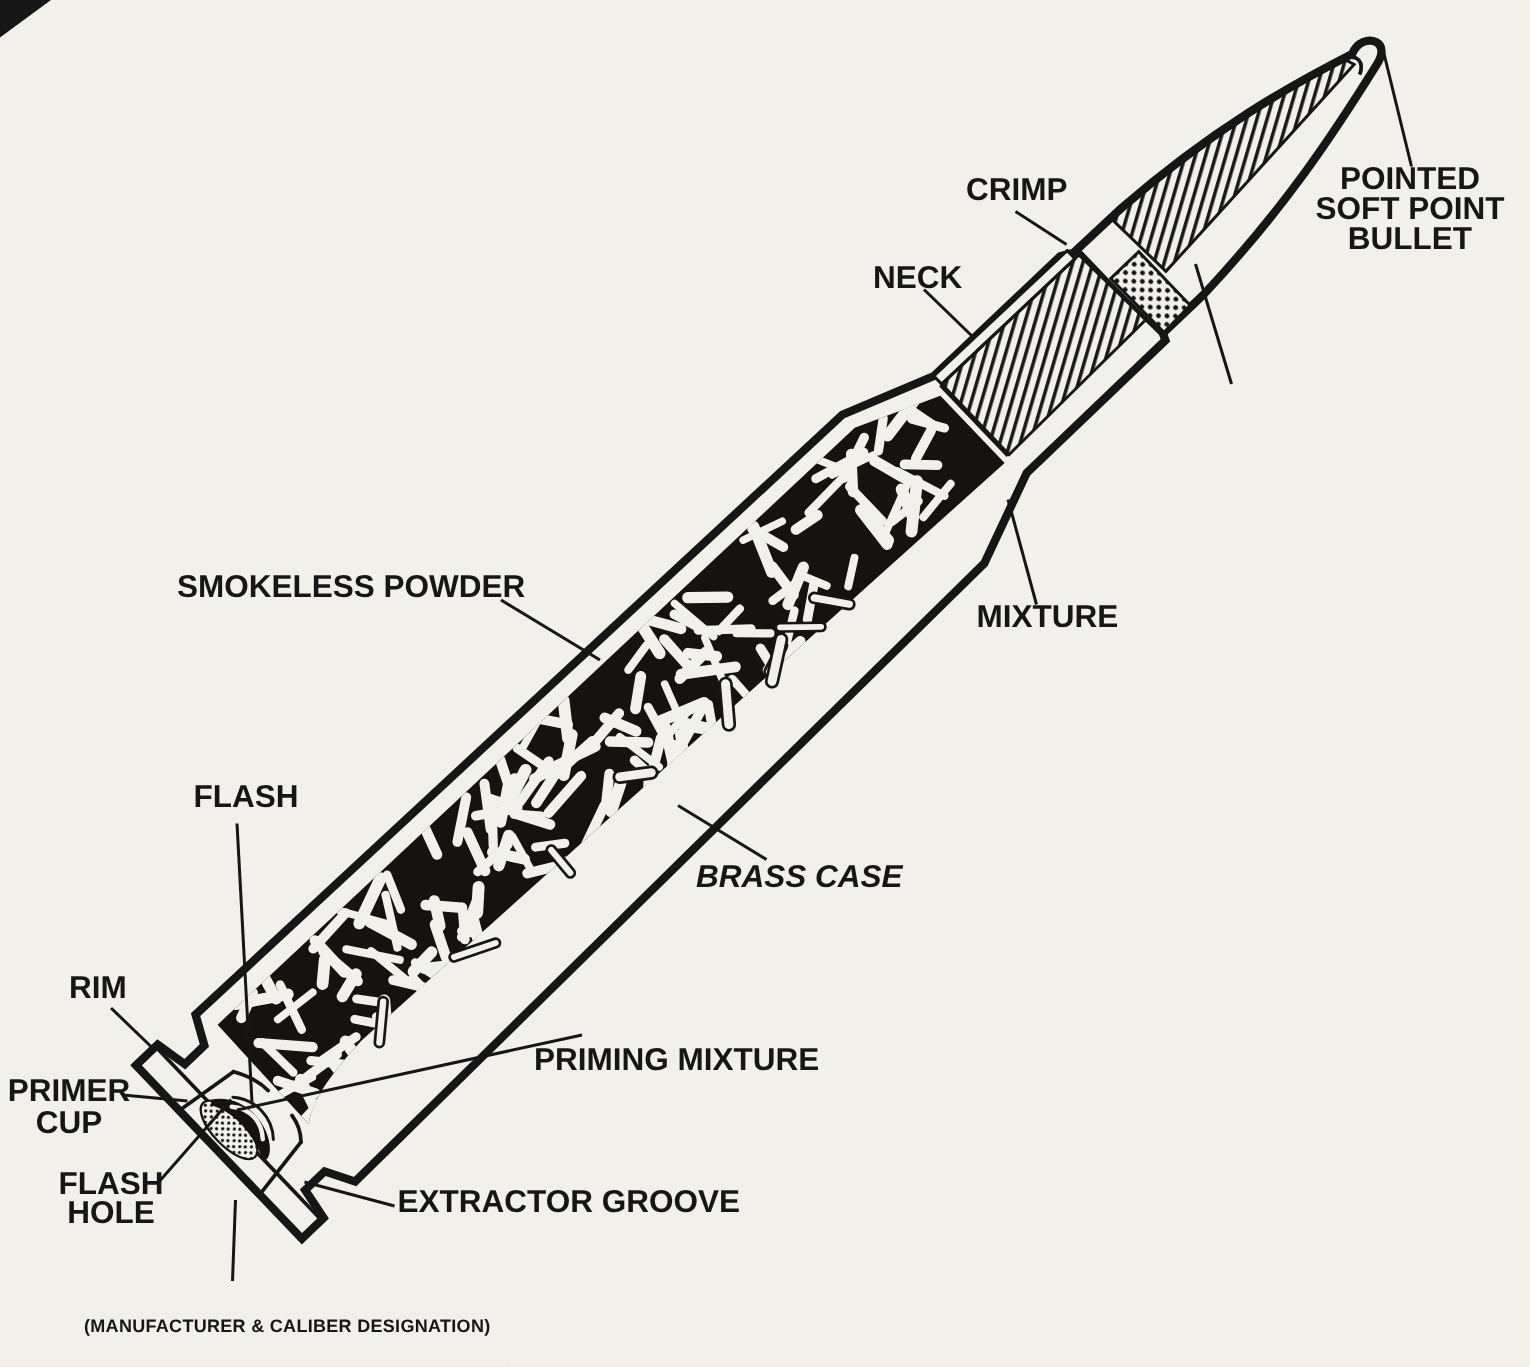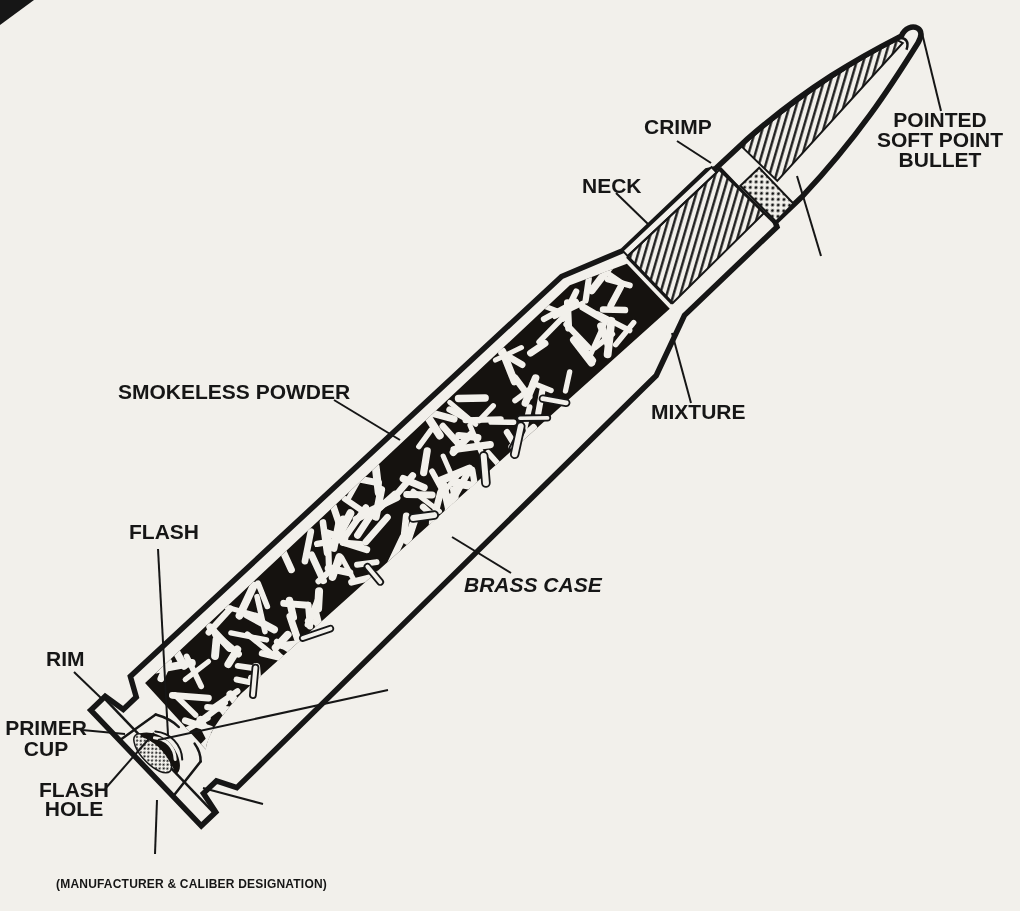--- a/index.html
+++ b/index.html
@@ -302,20 +302,26 @@
   <div class="lbl" id="lbl-anvil">
     <span class="ln">FLASH</span>
   </div>
   <div class="lbl" id="lbl-rim">
     <span class="ln">RIM</span>
   </div>
   <div class="lbl center" id="lbl-primercup">
     <span class="ln">PRIMER</span>
     <span class="ln">CUP</span>
   </div>
+  <div class="lbl" id="lbl-priming">
+    <span class="ln">PRIMING MIXTURE</span>
+  </div>
   <div class="lbl center" id="lbl-flash">
     <span class="ln">FLASH</span>
     <span class="ln">HOLE</span>
   </div>
+  <div class="lbl" id="lbl-extractor">
+    <span class="ln">EXTRACTOR GROOVE</span>
+  </div>
   <div class="lbl center" id="lbl-headstamp-sub">
     <span class="ln">(MANUFACTURER &amp; CALIBER DESIGNATION)</span>
   </div>
 </div>
 
 </body></html>

